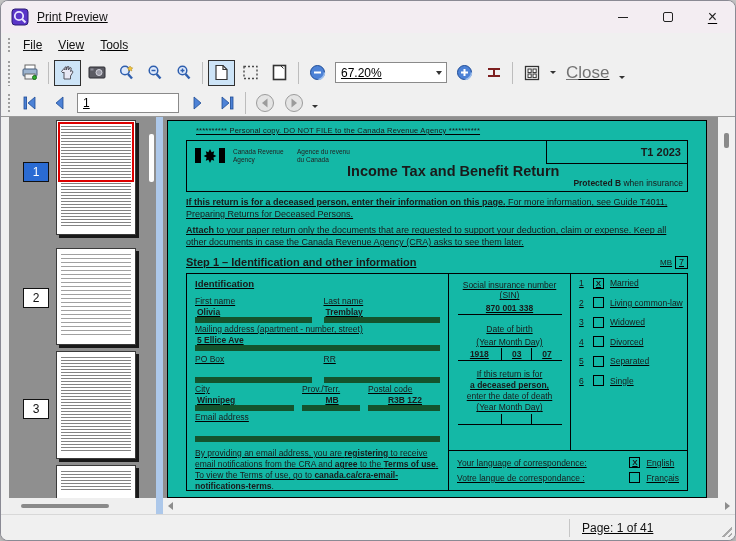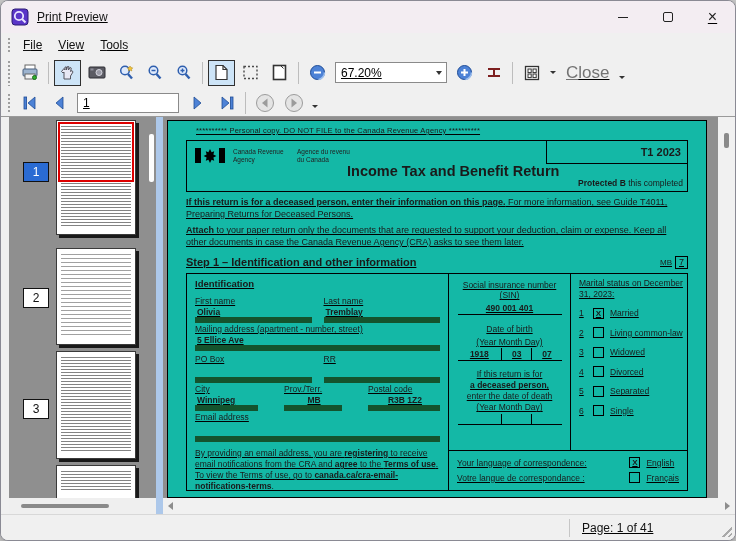--- a/index.html
+++ b/index.html
@@ -371,21 +371,21 @@
                 <svg width="30" height="15" viewBox="0 0 30 15">
                   <rect x="0" y="0" width="6" height="15" fill="#000"></rect>
                   <rect x="24" y="0" width="6" height="15" fill="#000"></rect>
                   <path d="M15 1 l1.6 3.2 2.6-1 -.8 3.2 3 1.6 -3 1.6 .8 3.2 -2.6-1 -1.6 3.2 -1.6-3.2 -2.6 1 .8-3.2 -3-1.6 3-1.6 -.8-3.2 2.6 1 z" fill="#000"></path>
                 </svg>
                 <span class="agname">Canada Revenue Agency</span>
                 <span class="agname">Agence du revenu du Canada</span>
               </div>
               <div class="doc-title">Income Tax and Benefit Return</div>
               <div class="t1box">T1 2023</div>
-              <div class="protected"><span class="bold">Protected B</span><span> this completed</span></div>
+              <div class="protected"><span class="bold">Protected B</span><span> when insurance</span></div>
             </div>
 
             <div class="para"><span class="bold">If this return is for a deceased person, enter their information on this page.</span><span> For more information, see Guide T4011, Preparing Returns for Deceased Persons.</span></div>
 
             <div class="para"><span class="bold">Attach</span><span> to your paper return only the documents that are requested to support your deduction, claim or expense. Keep all other documents in case the Canada Revenue Agency (CRA) asks to see them later.</span></div>
 
             <div class="step1row">
               <span class="step1title">Step 1 – Identification and other information</span>
               <span class="provbadge">
                 <span>MB</span>
@@ -414,21 +414,21 @@
                 <div class="frow" style="margin-top:3px;">
                   <div class="fld">
                     <div class="flabel">PO Box</div>
                     <div class="fval" style="margin-top:8px"></div>
                   </div>
                   <div class="fld">
                     <div class="flabel">RR</div>
                     <div class="fval" style="margin-top:8px"></div>
                   </div>
                 </div>
-                <div class="frow" style="gap:26px;">
+                <div class="frow" style="gap:8px;">
                   <div class="fld w-city">
                     <div class="flabel">City</div>
                     <div class="fval">Winnipeg</div>
                   </div>
                   <div class="fld w-prov">
                     <div class="flabel">Prov./Terr.</div>
                     <div class="fval center">MB</div>
                   </div>
                   <div class="fld w-postal">
                     <div class="flabel">Postal code</div>
@@ -440,21 +440,21 @@
                   <div class="fval" style="margin-top:9px"></div>
                 </div>
                 <div class="emailnote"><span>By providing an email address, you are </span><span class="bold">registering</span><span> to receive email notifications from the CRA and </span><span class="bold">agree</span><span> to the </span><span class="bold">Terms of use</span><span>. To view the Terms of use, go to </span><span class="bold">canada.ca/cra-email-notifications-terms</span><span>.</span></div>
               </div>
 
               <div class="rightside">
                 <div class="right-top">
 
                   <div class="col2">
                     <div class="c2label">Social insurance number (SIN)</div>
-                    <div class="c2val">490 001 401</div>
+                    <div class="c2val">870 001 338</div>
                     <div class="c2label" style="margin-top:9px">Date of birth</div>
                     <div class="c2label">(Year  Month  Day)</div>
                     <div class="dobrow">
                       <span class="dob-y">1918</span>
                       <span class="dob-m">03</span>
                       <span class="dob-d">07</span>
                     </div>
                     <div class="deathblock">
                       <div>If this return is for</div>
                       <div class="bold">a deceased person,</div>
@@ -462,21 +462,20 @@
                       <div>(Year  Month  Day)</div>
                       <div class="dobrow blankdate">
                         <span class="dob-y"></span>
                         <span class="dob-m"></span>
                         <span class="dob-d"></span>
                       </div>
                     </div>
                   </div>
 
                   <div class="col3">
-                    <div style="margin-bottom:8px; line-height:1.3;">Marital status on December 31, 2023:</div>
                     <div class="mrow">
                       <span class="mnum">1</span>
                       <span class="chk">X</span>
                       <span>Married</span>
                     </div>
                     <div class="mrow">
                       <span class="mnum">2</span>
                       <span class="chk"></span>
                       <span>Living common-law</span>
                     </div>

